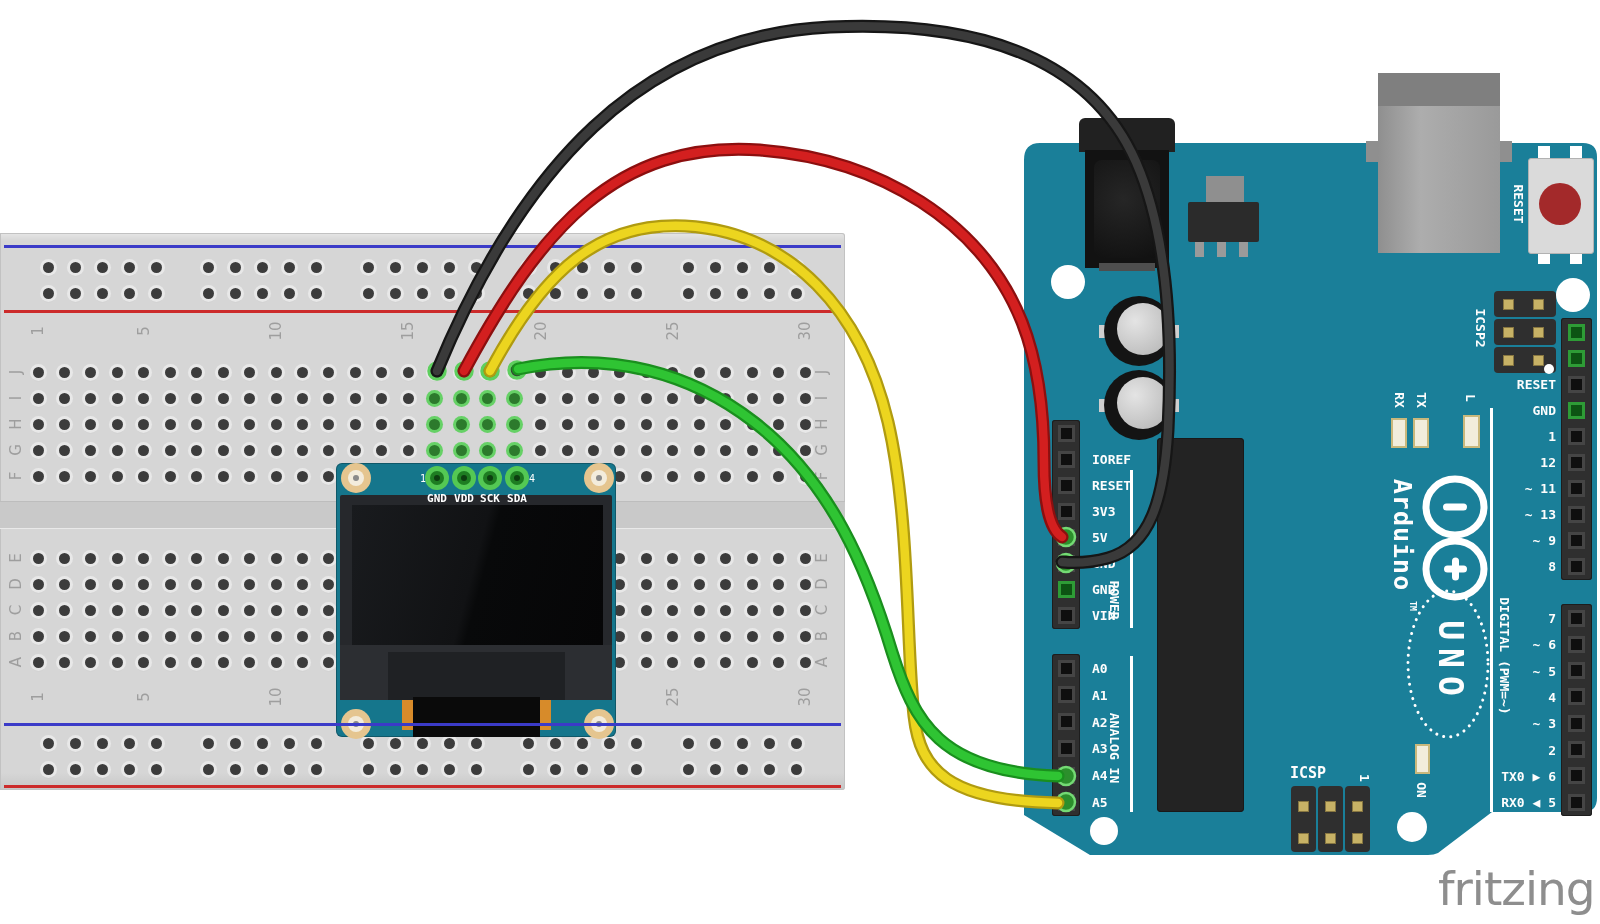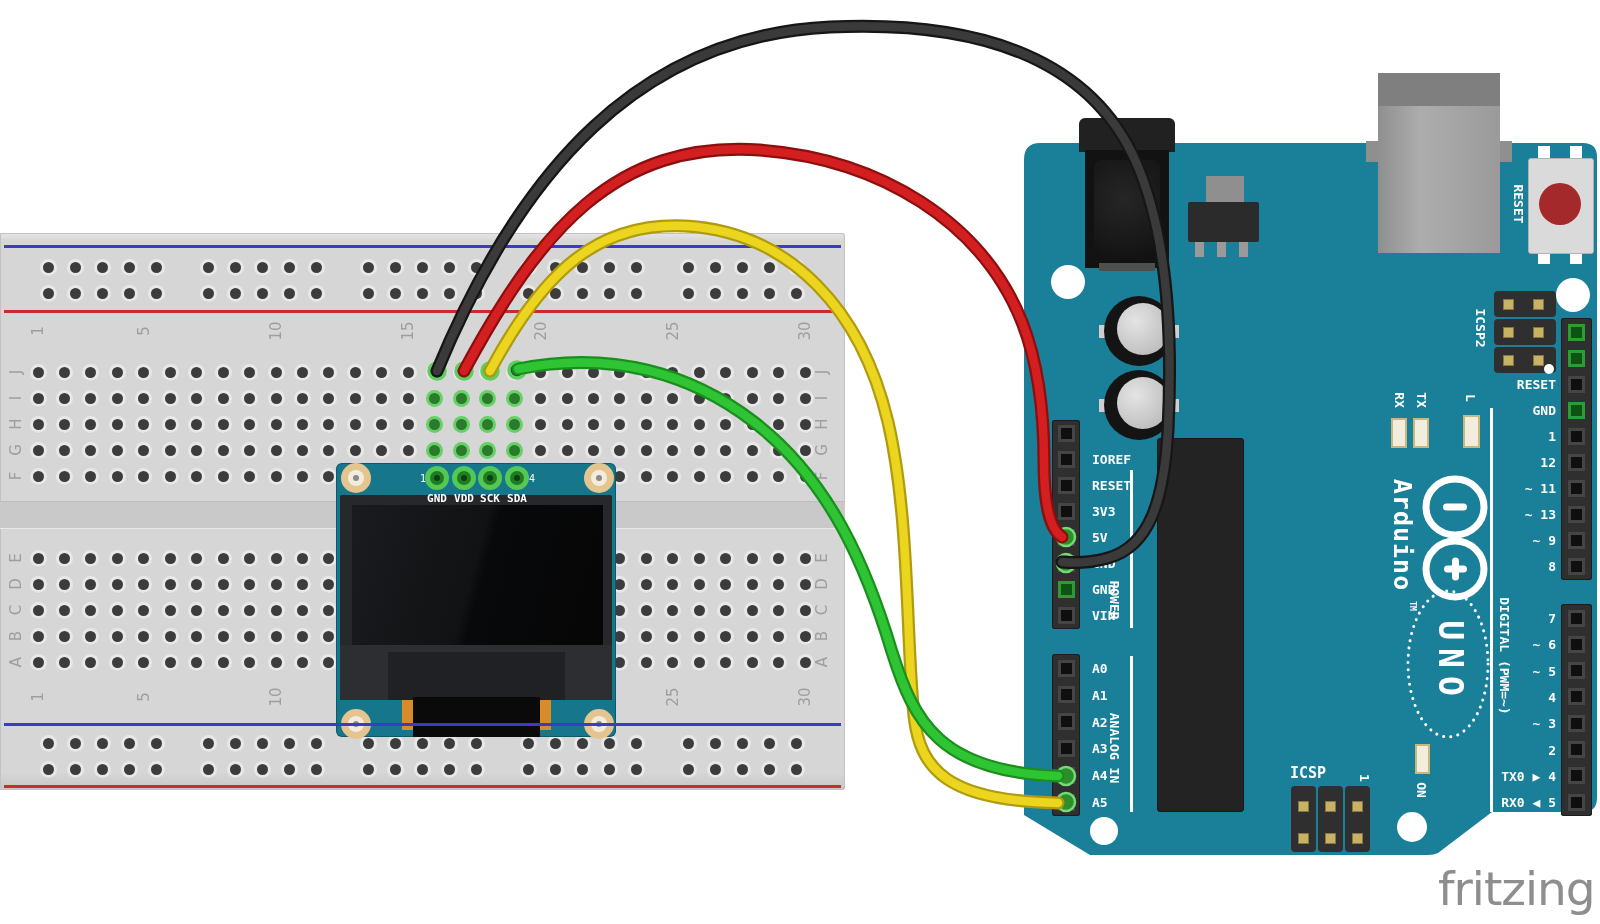--- a/index.html
+++ b/index.html
@@ -676,21 +676,21 @@
         <span class="lbl r" style="left: 1446px; top: 644.3px;">~ 6</span>
         <div class="hpin" style="left: 1576px; top: 670.6px;"></div>
         <span class="lbl r" style="left: 1446px; top: 670.6px;">~ 5</span>
         <div class="hpin" style="left: 1576px; top: 696.9px;"></div>
         <span class="lbl r" style="left: 1446px; top: 696.9px;">4</span>
         <div class="hpin" style="left: 1576px; top: 723.2px;"></div>
         <span class="lbl r" style="left: 1446px; top: 723.2px;">~ 3</span>
         <div class="hpin" style="left: 1576px; top: 749.5px;"></div>
         <span class="lbl r" style="left: 1446px; top: 749.5px;">2</span>
         <div class="hpin" style="left: 1576px; top: 775.8px;"></div>
-        <span class="lbl r" style="left: 1446px; top: 775.8px;">TX0 ▶ 4</span>
+        <span class="lbl r" style="left: 1446px; top: 775.8px;">TX0 ▶ 6</span>
         <div class="hpin" style="left: 1576px; top: 802.1px;"></div>
         <span class="lbl r" style="left: 1446px; top: 802.1px;">RX0 ◀ 5</span>
         <div class="goldpad" style="left: 1508px; top: 304px;"></div>
         <div class="goldpad" style="left: 1538px; top: 304px;"></div>
         <div class="goldpad" style="left: 1508px; top: 332px;"></div>
         <div class="goldpad" style="left: 1538px; top: 332px;"></div>
         <div class="goldpad" style="left: 1508px; top: 360px;"></div>
         <div class="goldpad" style="left: 1538px; top: 360px;"></div>
         <div class="goldpad" style="left: 1303px; top: 806px;"></div>
         <div class="goldpad" style="left: 1330px; top: 806px;"></div>

